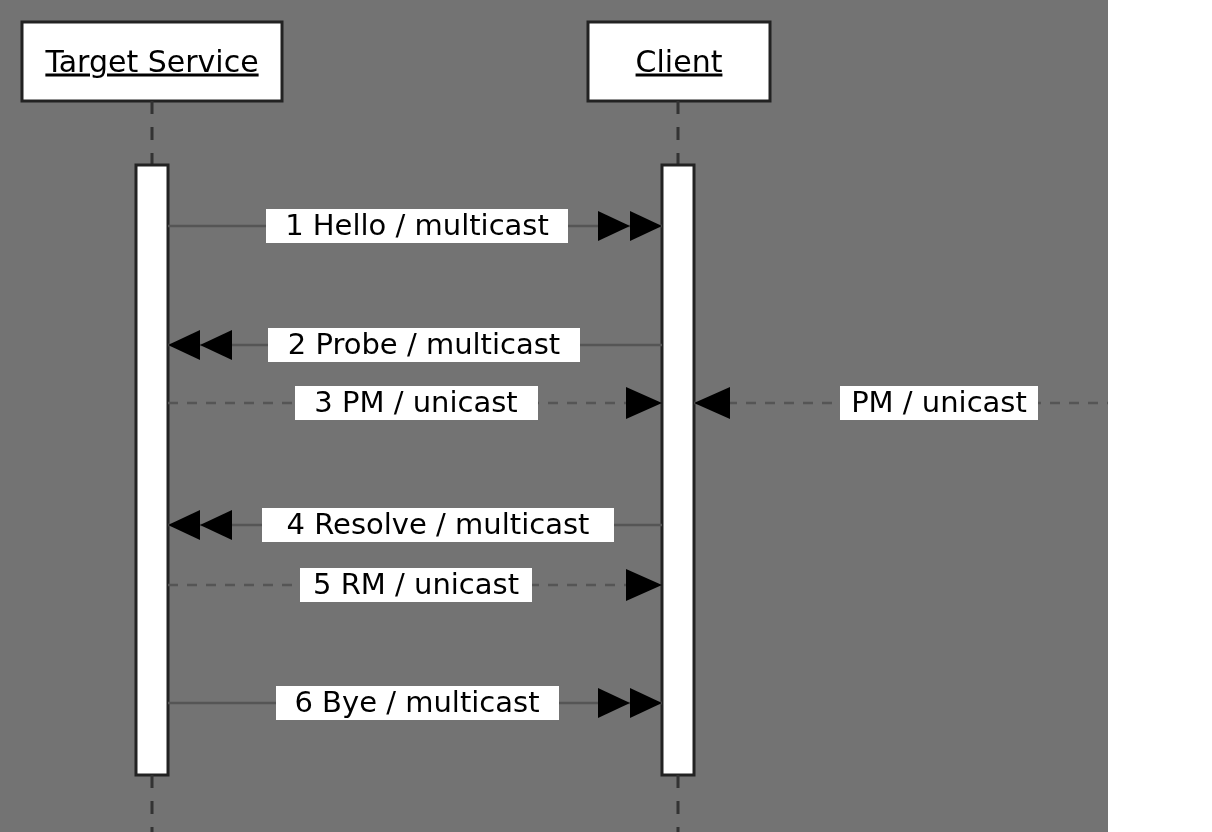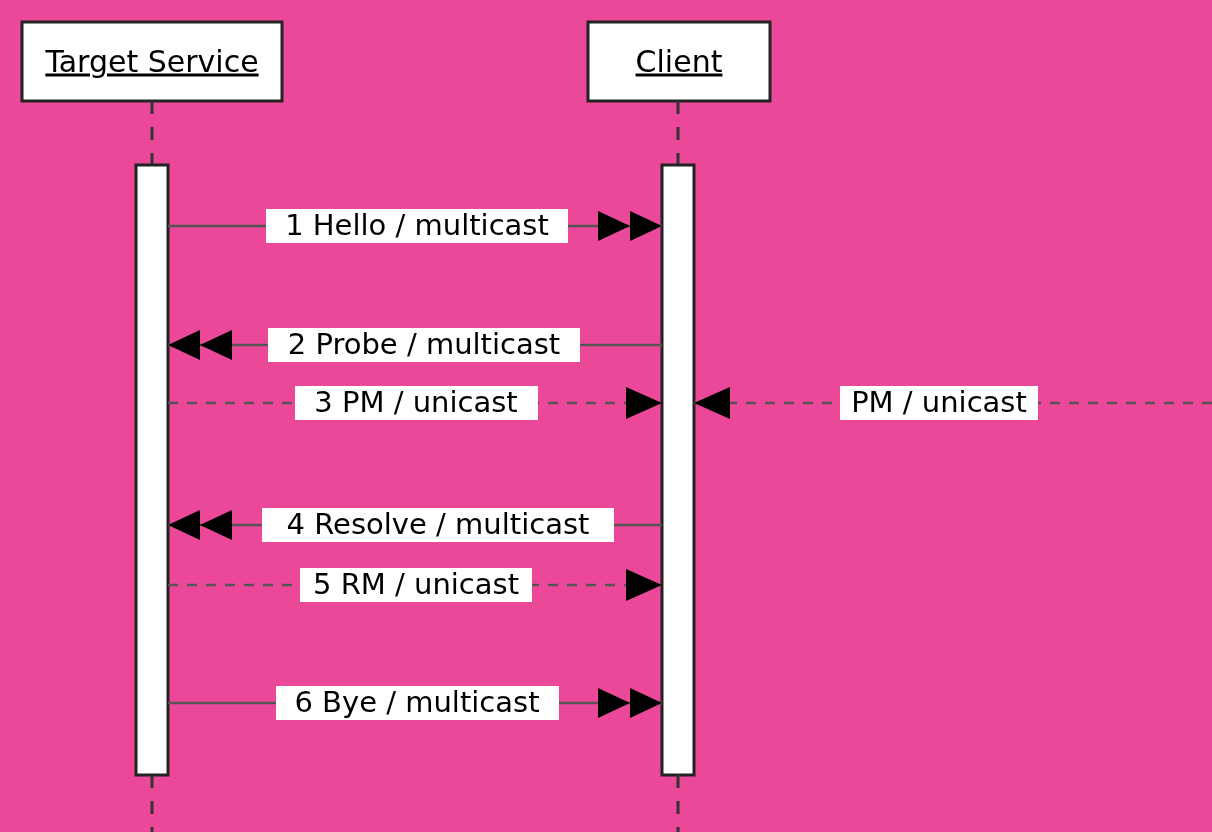--- a/index.html
+++ b/index.html
@@ -6,23 +6,23 @@
   html, body {
     margin: 0;
     padding: 0;
     background: #ffffff;
   }
   body {
     font-family: "DejaVu Sans", sans-serif;
   }
   #diagram-root {
     position: relative;
-    width: 1212px;
+    width: 1108px;
     height: 832px;
-    background: #ec4899;
+    background: #737373;
     overflow: hidden;
   }
   #diagram-svg {
     position: absolute;
     top: 0;
     left: 0;
     width: 1212px;
     height: 832px;
     display: block;
   }

